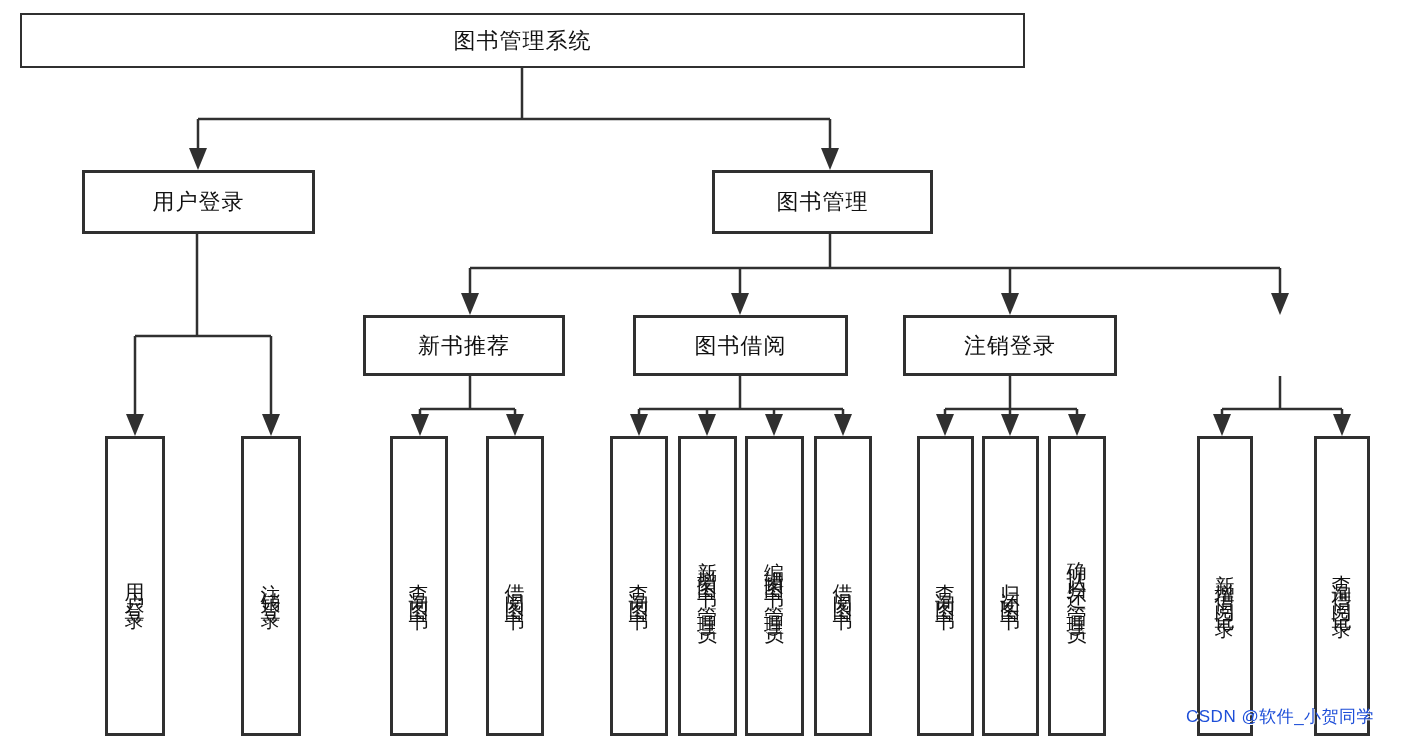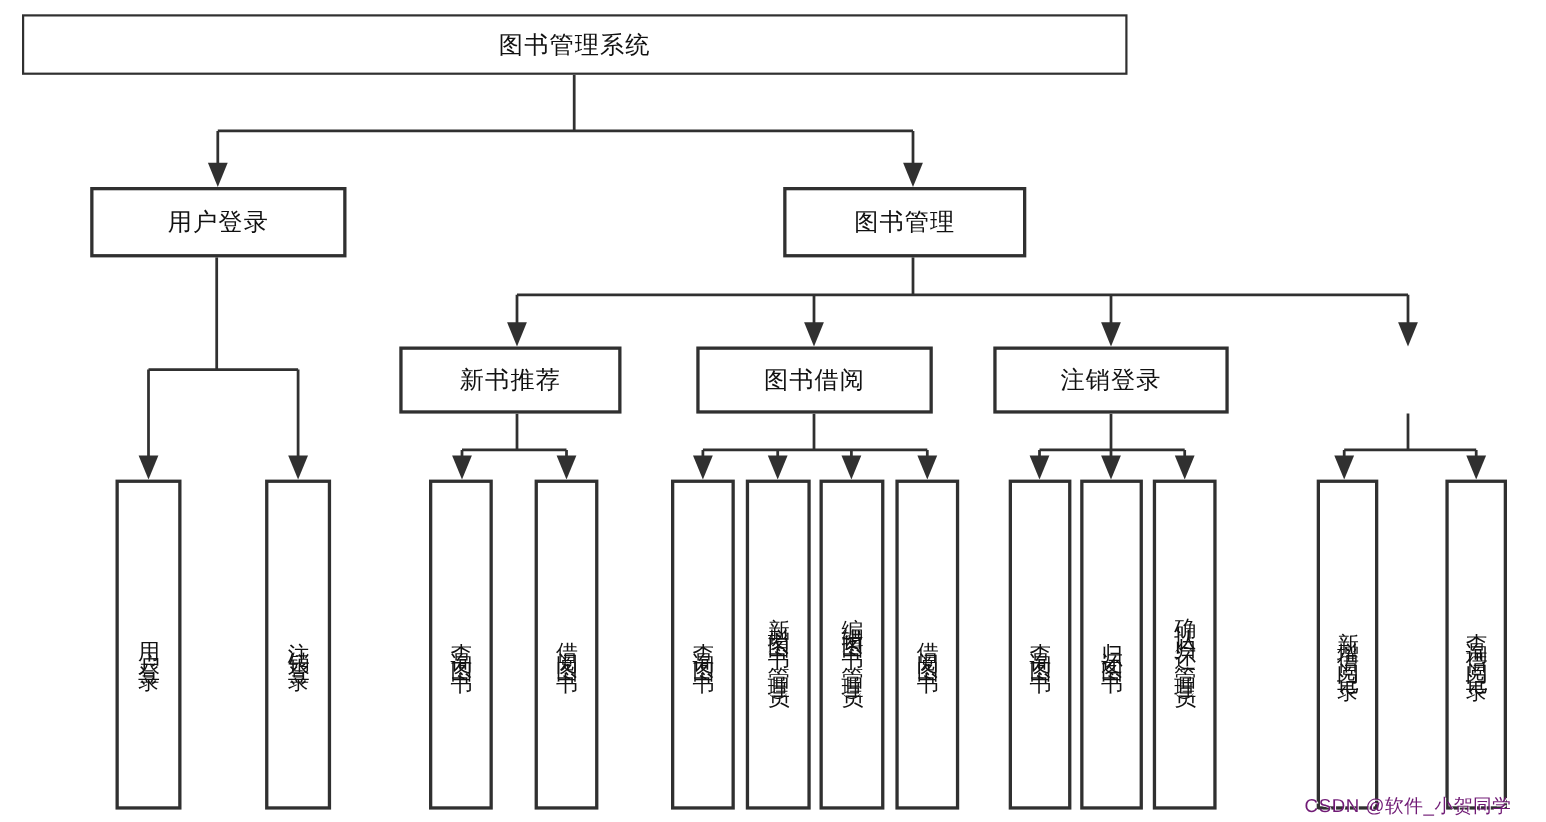--- a/index.html
+++ b/index.html
@@ -45,23 +45,23 @@
     writing-mode: vertical-rl;
     text-orientation: mixed;
     font-size: 20px;
     letter-spacing: 9px;
     line-height: 1;
     white-space: nowrap;
   }
   .watermark {
     position: absolute;
     left: 1186px;
-    top: 721px;
+    top: 705px;
     font-size: 17px;
-    color: #701a75;
+    color: #1d4ed8;
     letter-spacing: 0.5px;
     white-space: nowrap;
     text-shadow: 1px 1px 0 #ffffff;
   }
 </style>
 </head>
 <body>
 
 <div class="canvas">
 

